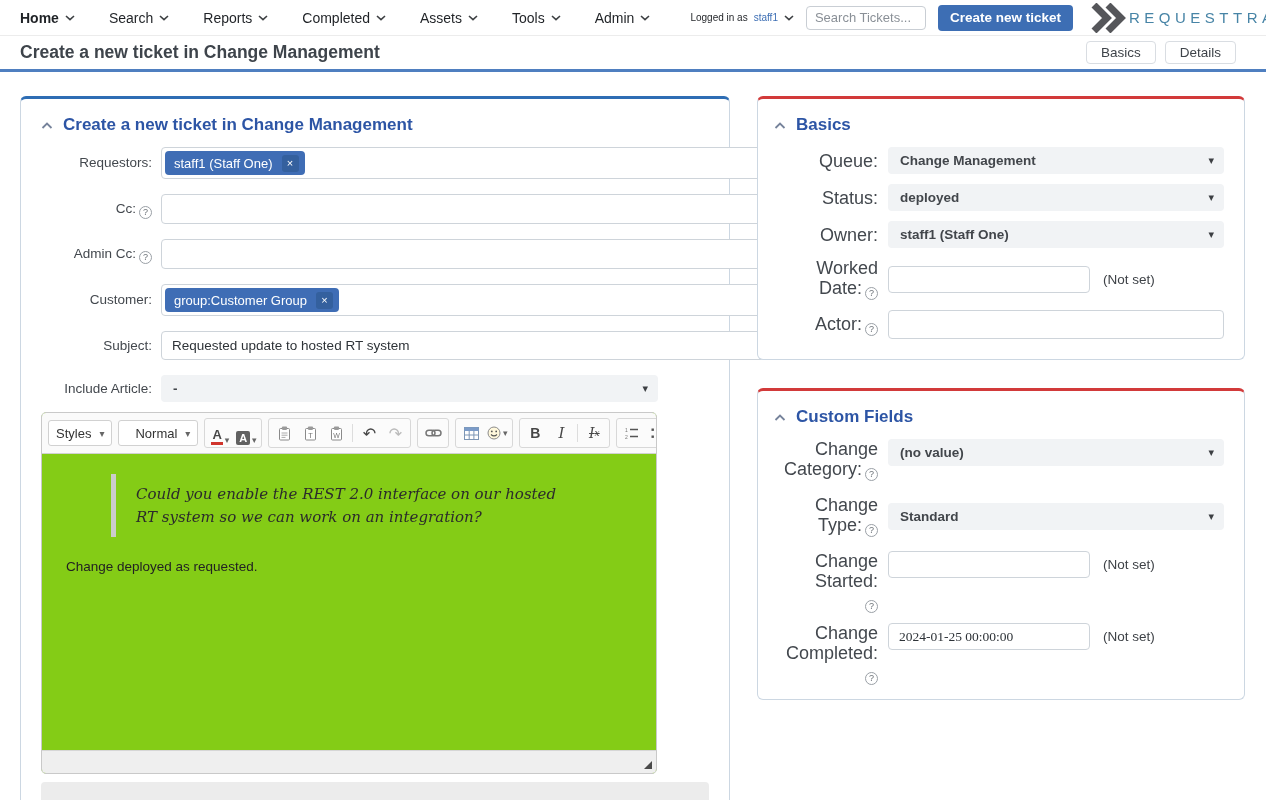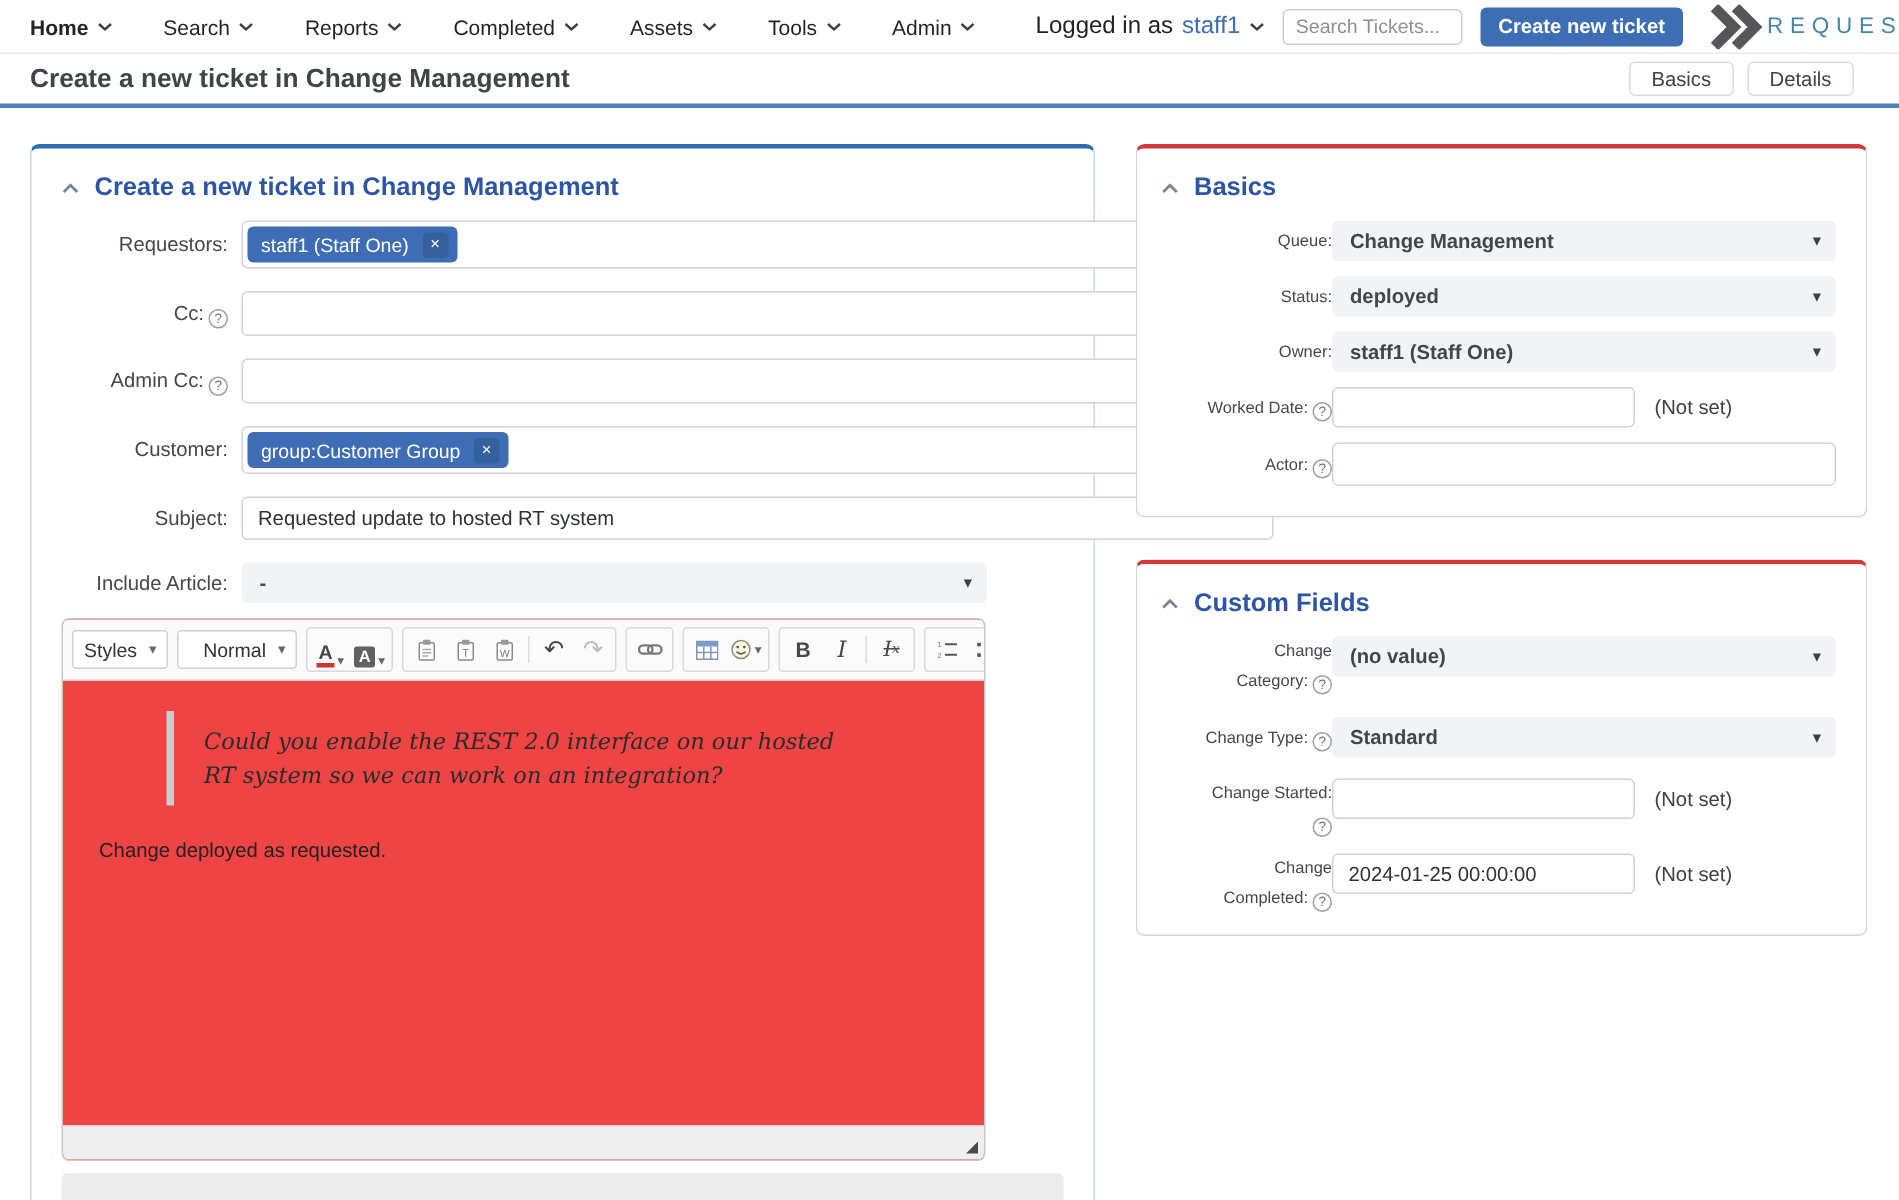--- a/index.html
+++ b/index.html
@@ -7,21 +7,21 @@
               background:#fff; font-family:"Liberation Sans", sans-serif; color:#24282c; }
 
   
   .topnav { height:36px; display:flex; align-items:center; padding:0 0 0 20px;
             background:#fff; border-bottom:1px solid #ececec; }
   .menus { display:flex; align-items:center; gap:34px; }
   .nav-item { display:flex; align-items:center; gap:6px; font-size:14px; color:#1f2226; cursor:pointer; white-space:nowrap; }
   .nav-item.bold { font-weight:bold; }
   .chev-dn { margin-top:1px; }
   .nav-right { margin-left:40px; display:flex; align-items:center; gap:12px; flex:1; }
-  .logged-in { display:flex; align-items:center; gap:6px; font-size:16px; white-space:nowrap; }
+  .logged-in { display:flex; align-items:center; gap:6px; font-size:10px; white-space:nowrap; }
   .logged-in .user { color:#3c6eb4; }
   .search-box { width:120px; height:24px; border:1px solid #c9ced4; border-radius:4px;
                 padding:0 8px; font-size:13px; color:#30343a; font-family:inherit; }
   .search-box::placeholder { color:#8a9097; }
   .btn-primary { background:#3d6eb4; color:#fff; border:none; border-radius:4px; height:26px;
                  padding:0 12px; font-size:13.5px; font-weight:bold; font-family:inherit; cursor:pointer; white-space:nowrap; }
   .logo { margin-left:6px; display:flex; align-items:center; height:36px; position:relative; flex:1; justify-content:flex-end; }
   .logo-text { display:flex; margin:0 2px; }
   .logo-text span { font-size:15px; line-height:14px; letter-spacing:4.5px; color:#4784a6; }
   .logo-chev { flex:none; }
@@ -62,21 +62,21 @@
   .fselect { height:27px; background:#f1f3f5; border-radius:4px; padding:0 10px 0 12px; display:flex;
              align-items:center; justify-content:space-between; font-size:13.5px; font-weight:bold;
              color:#42464b; cursor:pointer; }
   .fselect::after { content:"▾"; font-size:11px; color:#3c3f43; font-weight:normal; }
 
   .help { width:13px; height:13px; border:1px solid #9aa0a6; border-radius:50%; display:inline-flex;
           align-items:center; justify-content:center; margin-left:3px; vertical-align:-2px; cursor:default; }
   .help::before { content:"?"; font-size:9px; color:#6a7076; line-height:1; }
 
   
-  .editor { margin:2px 0 0 20px; width:616px; border:1px solid #c9c9c9; border-radius:5px; overflow:hidden; background:#ef4444; }
+  .editor { margin:2px 0 0 20px; width:616px; border:1px solid #c9c9c9; border-radius:5px; overflow:hidden; background:#84cc16; }
   .toolbar { background:#fafafa; border-bottom:1px solid #d1d1d1; padding:5px 6px; display:flex; align-items:center; gap:6px; }
   .combo { display:flex; align-items:center; justify-content:space-between; height:26px; background:#fff;
            border:1px solid #d1d1d1; border-radius:3px; padding:0 7px; font-size:13px; color:#333; cursor:pointer; }
   .combo::after { content:"▾"; font-size:10px; color:#666; margin-left:8px; }
   .combo.w1 { width:84px; } .combo.w2 { width:90px;padding-left:16px; }
   .tbgroup { display:flex; align-items:center; border:1px solid #d8d8d8; border-radius:3px; background:#fbfbfb;
              height:30px; padding:0 3px; gap:2px; }
   .tbtn { width:24px; height:24px; display:flex; align-items:center; justify-content:center; border-radius:3px;
           color:#474747; cursor:pointer; font-size:14px; }
   .tbtn.small-caret::after { content:"▾"; font-size:9px; color:#666; margin-left:2px; }
@@ -97,25 +97,25 @@
               font-family:"DejaVu Serif", serif; font-style:italic; font-size:15px; color:#2b2b2b; line-height:1.5; }
   .ed-para { margin:0; }
   .ed-foot { height:23px; background:#efefef; border-top:1px solid #d6d6d6; position:relative; }
   .resize-tri { position:absolute; right:4px; bottom:4px; width:0; height:0;
                 border-bottom:8px solid #4a4a4a; border-left:8px solid transparent; cursor:nwse-resize; }
   .dropzone { margin:8px 0 0 20px; width:668px; height:30px; background:#ececec; border-radius:4px 4px 0 0; }
 
   
   .rrow { display:flex; align-items:center; margin:0 20px 10px 16px; }
   .rrow.top { align-items:flex-start; }
-  .rlabel { width:114px; flex:none; text-align:right; font-size:11px; color:#43484e; line-height:20px; }
+  .rlabel { width:114px; flex:none; text-align:right; padding-right:10px; font-size:18px; color:#43484e; line-height:20px; }
   .rctl { flex:1; min-width:0; }
   .date-wrap { display:flex; align-items:center; }
   .date-input { width:202px; height:27px; border:1px solid #ced4da; border-radius:4px; padding:0 10px;
-                font-size:13.5px; color:#2e3338; font-family:Liberation Sans, sans-serif; }
+                font-size:13.5px; color:#2e3338; font-family:Liberation Serif, serif; }
   .notset { margin-left:13px; font-size:13.5px; color:#3e4247; }
   .wide-input { width:100%; height:29px; border:1px solid #ced4da; border-radius:4px; padding:0 10px;
                 font-size:13.5px; font-family:inherit; }
   .rtextarea { width:100%; height:100px; border:1px solid #ced4da; border-radius:4px; padding:6px 8px;
                font-size:13.5px; font-family:inherit; resize:both; }
   .pad-b { padding-bottom:10px; }
 </style>
 </head>
 <body>
 

